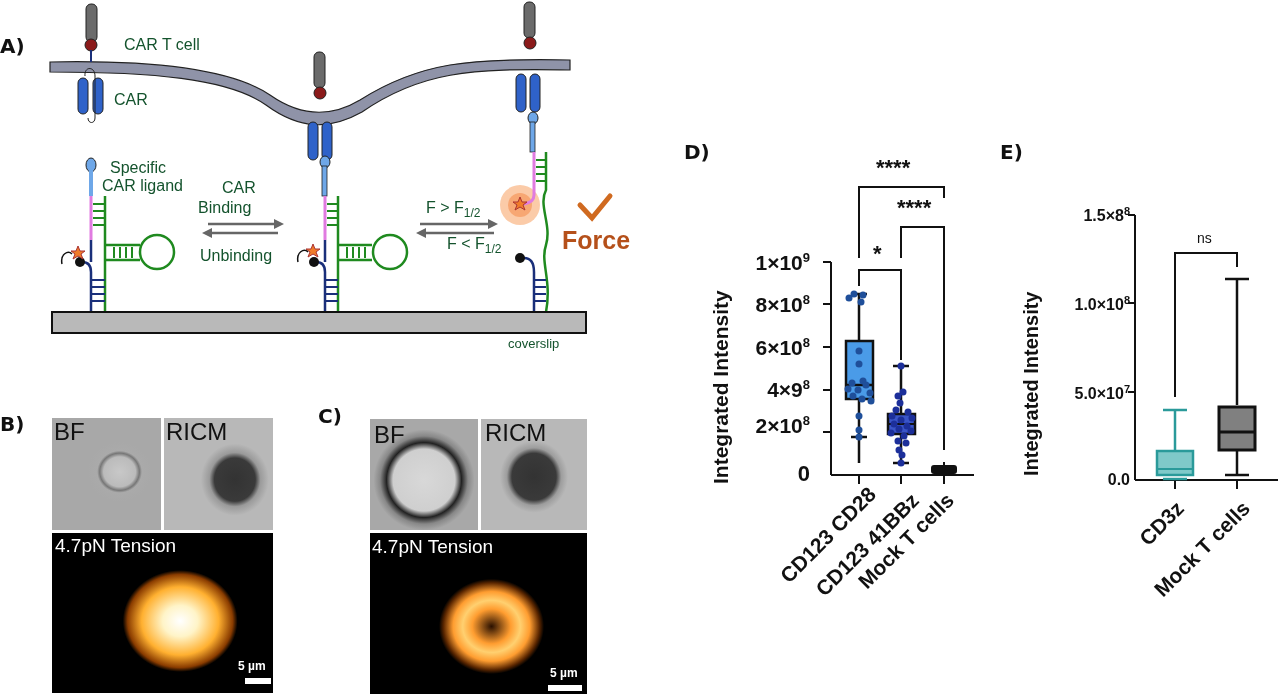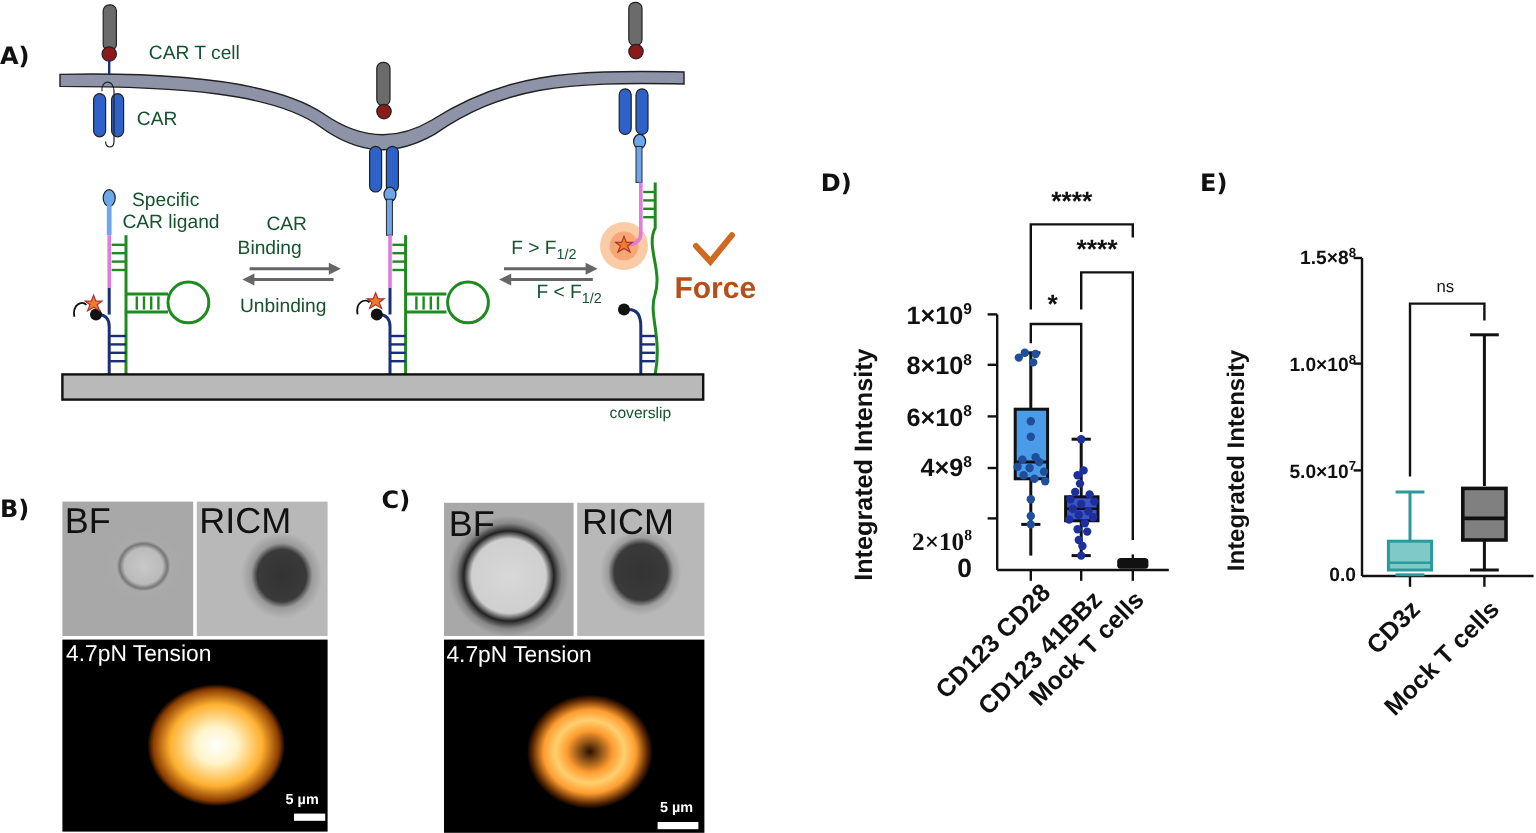--- a/index.html
+++ b/index.html
@@ -2,21 +2,21 @@
 <html><head>
 <meta charset="utf-8">
 <style>
   html, body { margin:0; padding:0; background:#ffffff; }
   body { width:1280px; height:694px; position:relative; overflow:hidden; font-family:"Liberation Sans", sans-serif; color:#111; }
   .abs { position:absolute; }
   .panel-label { position:absolute; font-family:"DejaVu Sans", sans-serif; font-weight:bold; font-size:20px; color:#111; }
   .diag-text { position:absolute; font-size:16px; color:#14532d; white-space:nowrap; line-height:1; }
   .micro { position:absolute; overflow:hidden; }
   .gray-img { background:#a9a9a9; }
-  .micro-label { position:absolute; font-size:30px; color:#111; line-height:1; }
+  .micro-label { position:absolute; font-size:24px; color:#111; line-height:1; }
   .fluor { background:#000; }
   .fluor-label { position:absolute; color:#fff; font-size:19px; line-height:1; white-space:nowrap; }
   .scale-text { position:absolute; color:#fff; font-size:12px; white-space:nowrap;font-weight:bold; }
   .scale-bar { position:absolute; background:#fff; height:6px; }
   .axis-title { position:absolute; font-weight:bold; font-size:21px; white-space:nowrap; transform-origin:left top; transform:rotate(-90deg); }
   .tick-label { position:absolute; font-weight:bold; white-space:nowrap; text-align:right; line-height:1; }
   .cat-label { position:absolute; font-weight:bold; font-size:21px; white-space:nowrap; transform-origin:right center; transform:rotate(-45deg); text-align:right; line-height:1; }
   .sig { position:absolute; font-weight:bold; font-size:22px; white-space:nowrap; line-height:1; }
 </style>
 </head>
@@ -206,21 +206,21 @@
     <div class="scale-bar" style="left:178px;top:152px;width:34px;"></div>
   </div>
 </div>
 
 <div>
   <div class="panel-label" style="left:684px;top:140px;">D)</div>
 
   <div class="axis-title" style="left:709px;top:484px;">Integrated Intensity</div>
 
   <div class="tick-label" style="left:760px;top:463px;width:50px;font-size:22px;"><span>0</span></div>
-  <div class="tick-label" style="left:735px;top:439px;width:75px;font-size:21px;font-family:Liberation Serif, serif;"><span>2×10</span><sup style="font-size:13px;">8</sup></div>
+  <div class="tick-label" style="left:735px;top:414px;width:75px;font-size:21px;"><span>2×10</span><sup style="font-size:13px;">8</sup></div>
   <div class="tick-label" style="left:735px;top:378px;width:75px;font-size:21px;"><span>4×9</span><sup style="font-size:13px;">8</sup></div>
   <div class="tick-label" style="left:735px;top:336px;width:75px;font-size:21px;"><span>6×10</span><sup style="font-size:13px;">8</sup></div>
   <div class="tick-label" style="left:735px;top:293px;width:75px;font-size:21px;"><span>8×10</span><sup style="font-size:13px;">8</sup></div>
   <div class="tick-label" style="left:735px;top:251px;width:75px;font-size:21px;"><span>1×10</span><sup style="font-size:13px;">9</sup></div>
 
   <svg class="abs" style="left:680px;top:120px;" width="300" height="370">
 
     <g stroke="#111" stroke-width="2">
       <line x1="151" y1="142" x2="151" y2="355"></line>
       <line x1="151" y1="355" x2="294" y2="355"></line>

